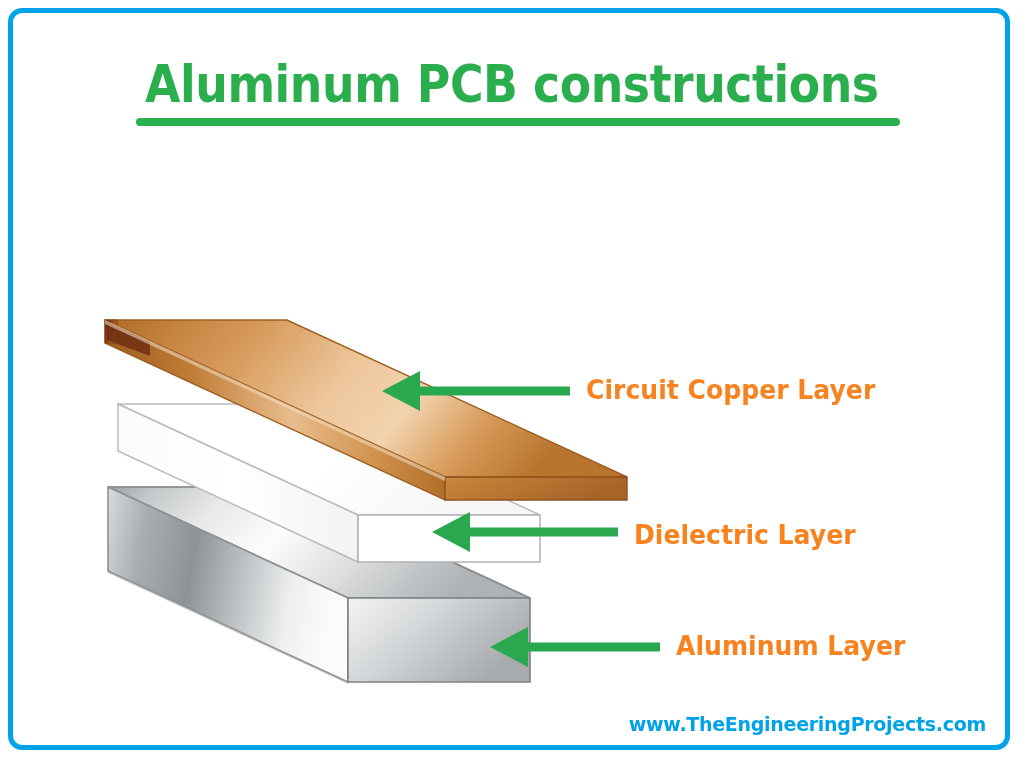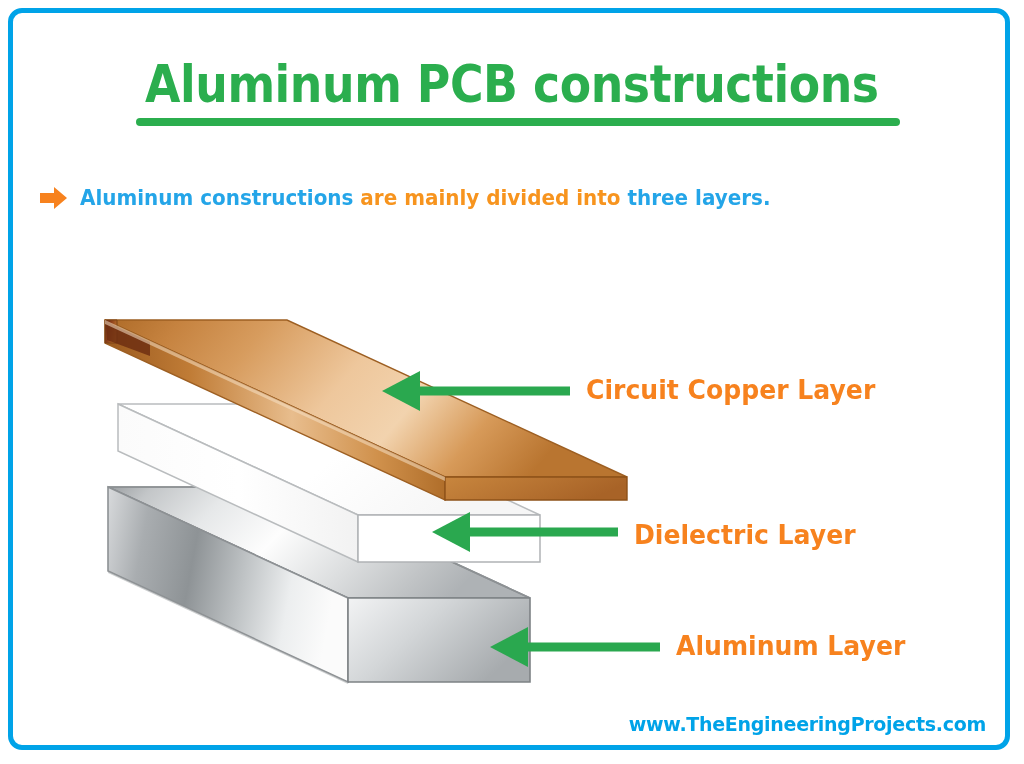--- a/index.html
+++ b/index.html
@@ -134,26 +134,20 @@
 
 <div id="canvas">
 
   <div id="frame"></div>
 
   <div id="title-block">
     <span id="title-text">Aluminum PCB constructions</span>
   </div>
   <div id="title-underline"></div>
 
-  <div id="subtitle-row">
-    <svg id="bullet-arrow" viewBox="0 0 28 24">
-      <path d="M0,7 L14,7 L14,1 L27,12 L14,23 L14,17 L0,17 Z" fill="#f7821e"></path>
-    </svg>
-    <span id="subtitle-text"><span class="s-blue">Aluminum constructions</span><span class="s-orange"> are mainly divided into </span><span class="s-blue">three layers.</span></span>
-  </div>
 
   <svg id="diagram" viewBox="0 0 1024 764">
     <defs>
 
       <linearGradient id="gCopperTop" x1="0" y1="0" x2="1" y2="0.25">
         <stop offset="0" stop-color="#ad6a27"></stop>
         <stop offset="0.14" stop-color="#c68340"></stop>
         <stop offset="0.30" stop-color="#d79c5e"></stop>
         <stop offset="0.52" stop-color="#eec79c"></stop>
         <stop offset="0.68" stop-color="#f2d3ae"></stop>

